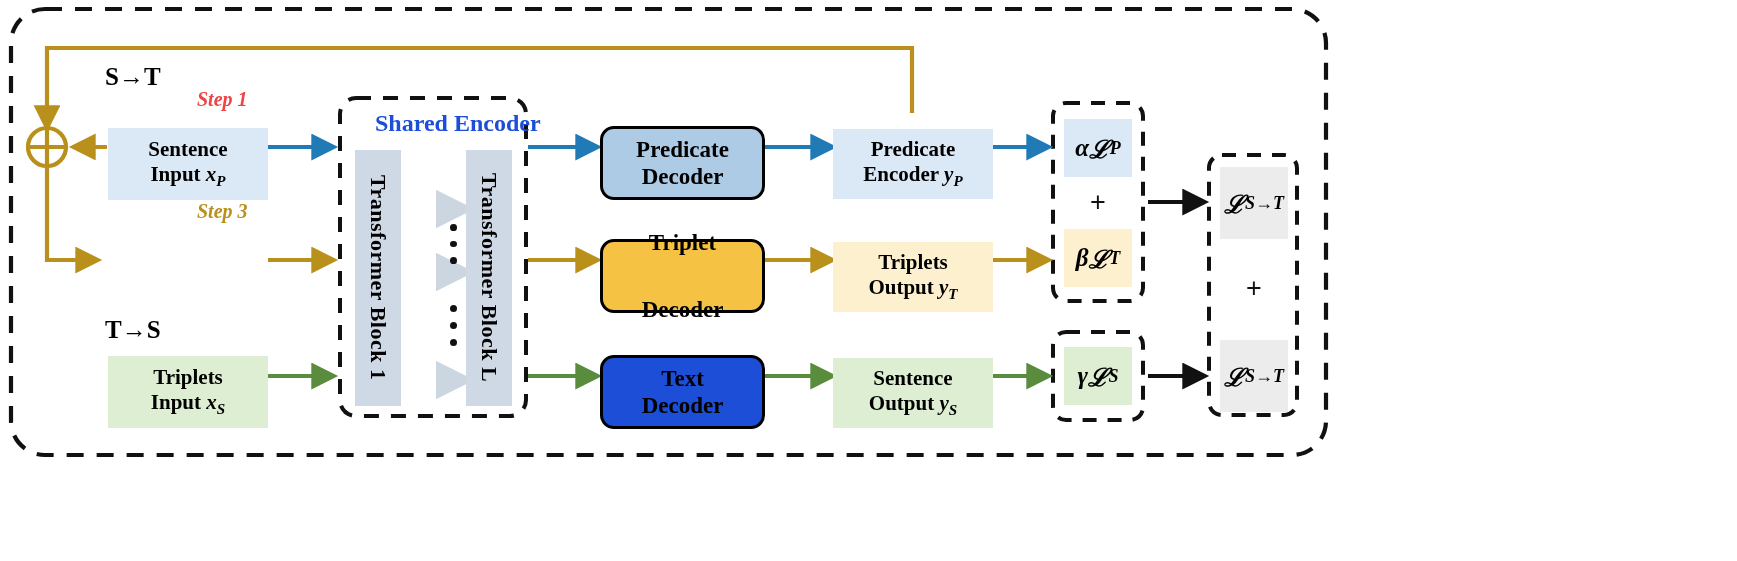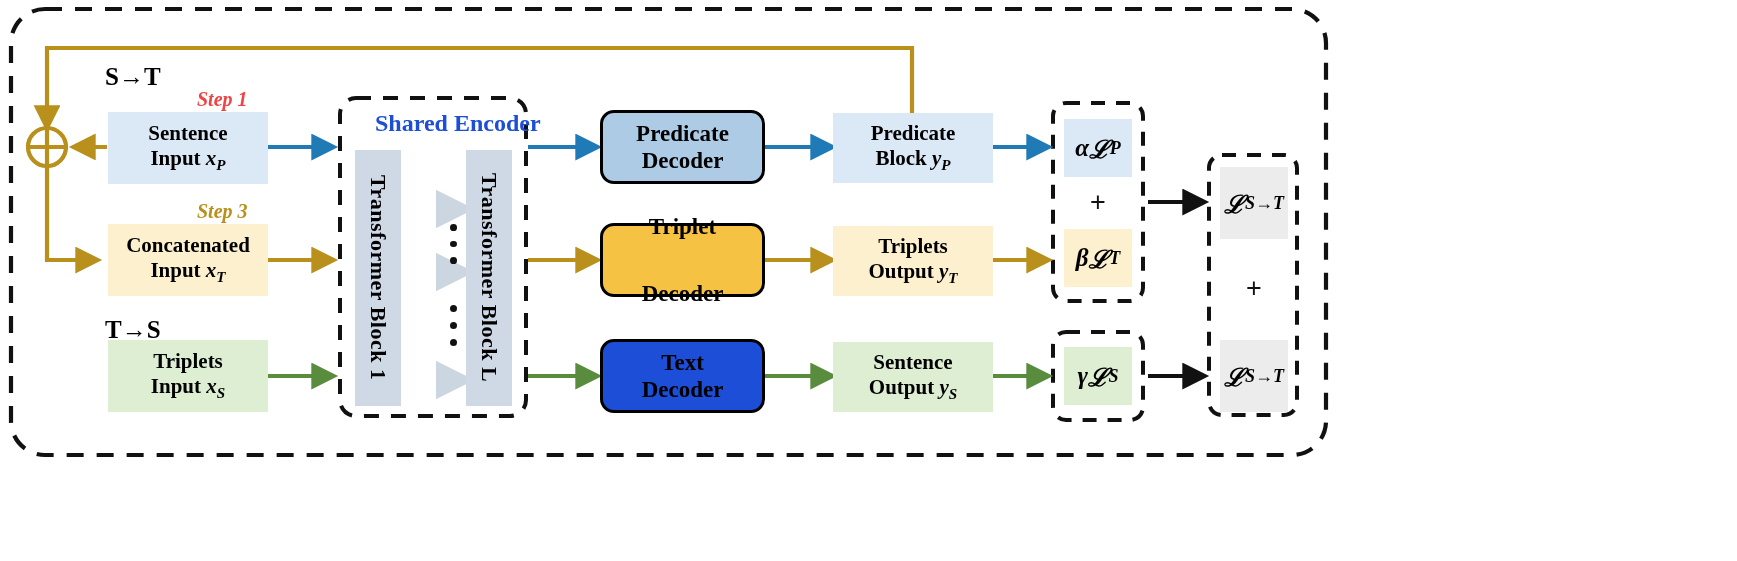--- a/index.html
+++ b/index.html
@@ -1,21 +1,21 @@
 <!DOCTYPE html>
 <html><head>
 <meta charset="utf-8">
 <style>
   html,body{margin:0;padding:0;background:#ffffff;}
   body{width:1737px;height:561px;font-family:"Liberation Serif",serif;}
   #stage{position:relative;width:1467px;height:561px;overflow:hidden;background:#fff;}
   svg.layer{position:absolute;left:0;top:0;width:1737px;height:561px;}
   .node{position:absolute;box-sizing:border-box;display:flex;flex-direction:column;
         justify-content:center;text-align:center;
-        font-family:"Liberation Serif",serif;font-weight:bold;color:#000;line-height:1.18;}
+        font-family:"Liberation Serif",serif;font-weight:bold;color:#000;line-height:1.18;margin-top:16px;}
   .io-box{font-size:21px;}
   .dec-box{font-size:23px;border:3px solid #000;border-radius:14px;}
   .tblock{position:absolute;box-sizing:border-box;display:flex;align-items:center;justify-content:center;}
   .tblock span{writing-mode:vertical-rl;font-family:"Liberation Serif",serif;font-weight:bold;
                font-size:22px;letter-spacing:0.5px;color:#000;white-space:nowrap;}
   .lbl{position:absolute;font-family:"Liberation Serif",serif;font-weight:bold;color:#000;}
   .step-lbl{position:absolute;font-family:"Liberation Serif",serif;font-weight:bold;
             font-style:italic;font-size:20px;}
   .enc-title{position:absolute;font-size:24px;font-weight:bold;font-family:"Liberation Serif",serif;color:#1d4ed8;margin-left:19px;}
   .loss-box{position:absolute;box-sizing:border-box;display:flex;align-items:center;justify-content:center;
@@ -99,27 +99,20 @@
   <div class="step-lbl" style="left:197px;top:200px;color:#b8901b;">Step 3</div>
 
   <div class="node io-box" style="left:108px;top:112px;width:160px;height:72px;background:#dbe8f6;">
     <div>Sentence</div>
     <div>
       <span>Input</span>
       <i class="it"><span>x</span><sub class="mono-sub">P</sub></i>
     </div>
   </div>
 
-  <div class="node io-box" style="left:108px;top:224px;width:160px;height:72px;background:#fdf0cf;">
-    <div>Concatenated</div>
-    <div>
-      <span>Input</span>
-      <i class="it"><span>x</span><sub class="mono-sub">T</sub></i>
-    </div>
-  </div>
 
   <div class="node io-box" style="left:108px;top:340px;width:160px;height:72px;background:#ddeed3;">
     <div>Triplets</div>
     <div>
       <span>Input</span>
       <i class="it"><span>x</span><sub class="mono-sub">S</sub></i>
     </div>
   </div>
 
   <div class="enc-title" style="left:356px;top:110px;">Shared Encoder</div>
@@ -151,21 +144,21 @@
     <div>Decoder</div>
   </div>
   <div class="node dec-box" style="left:600px;top:339px;width:165px;height:74px;background:#1d4ed8;">
     <div>Text</div>
     <div>Decoder</div>
   </div>
 
   <div class="node io-box" style="left:833px;top:113px;width:160px;height:70px;background:#dbe8f6;">
     <div>Predicate</div>
     <div>
-      <span>Block</span>
+      <span>Encoder</span>
       <i class="it"><span>y</span><sub class="mono-sub">P</sub></i>
     </div>
   </div>
 
   <div class="node io-box" style="left:833px;top:226px;width:160px;height:70px;background:#fdf0cf;">
     <div>Triplets</div>
     <div>
       <span>Output</span>
       <i class="it"><span>y</span><sub class="mono-sub">T</sub></i>
     </div>

